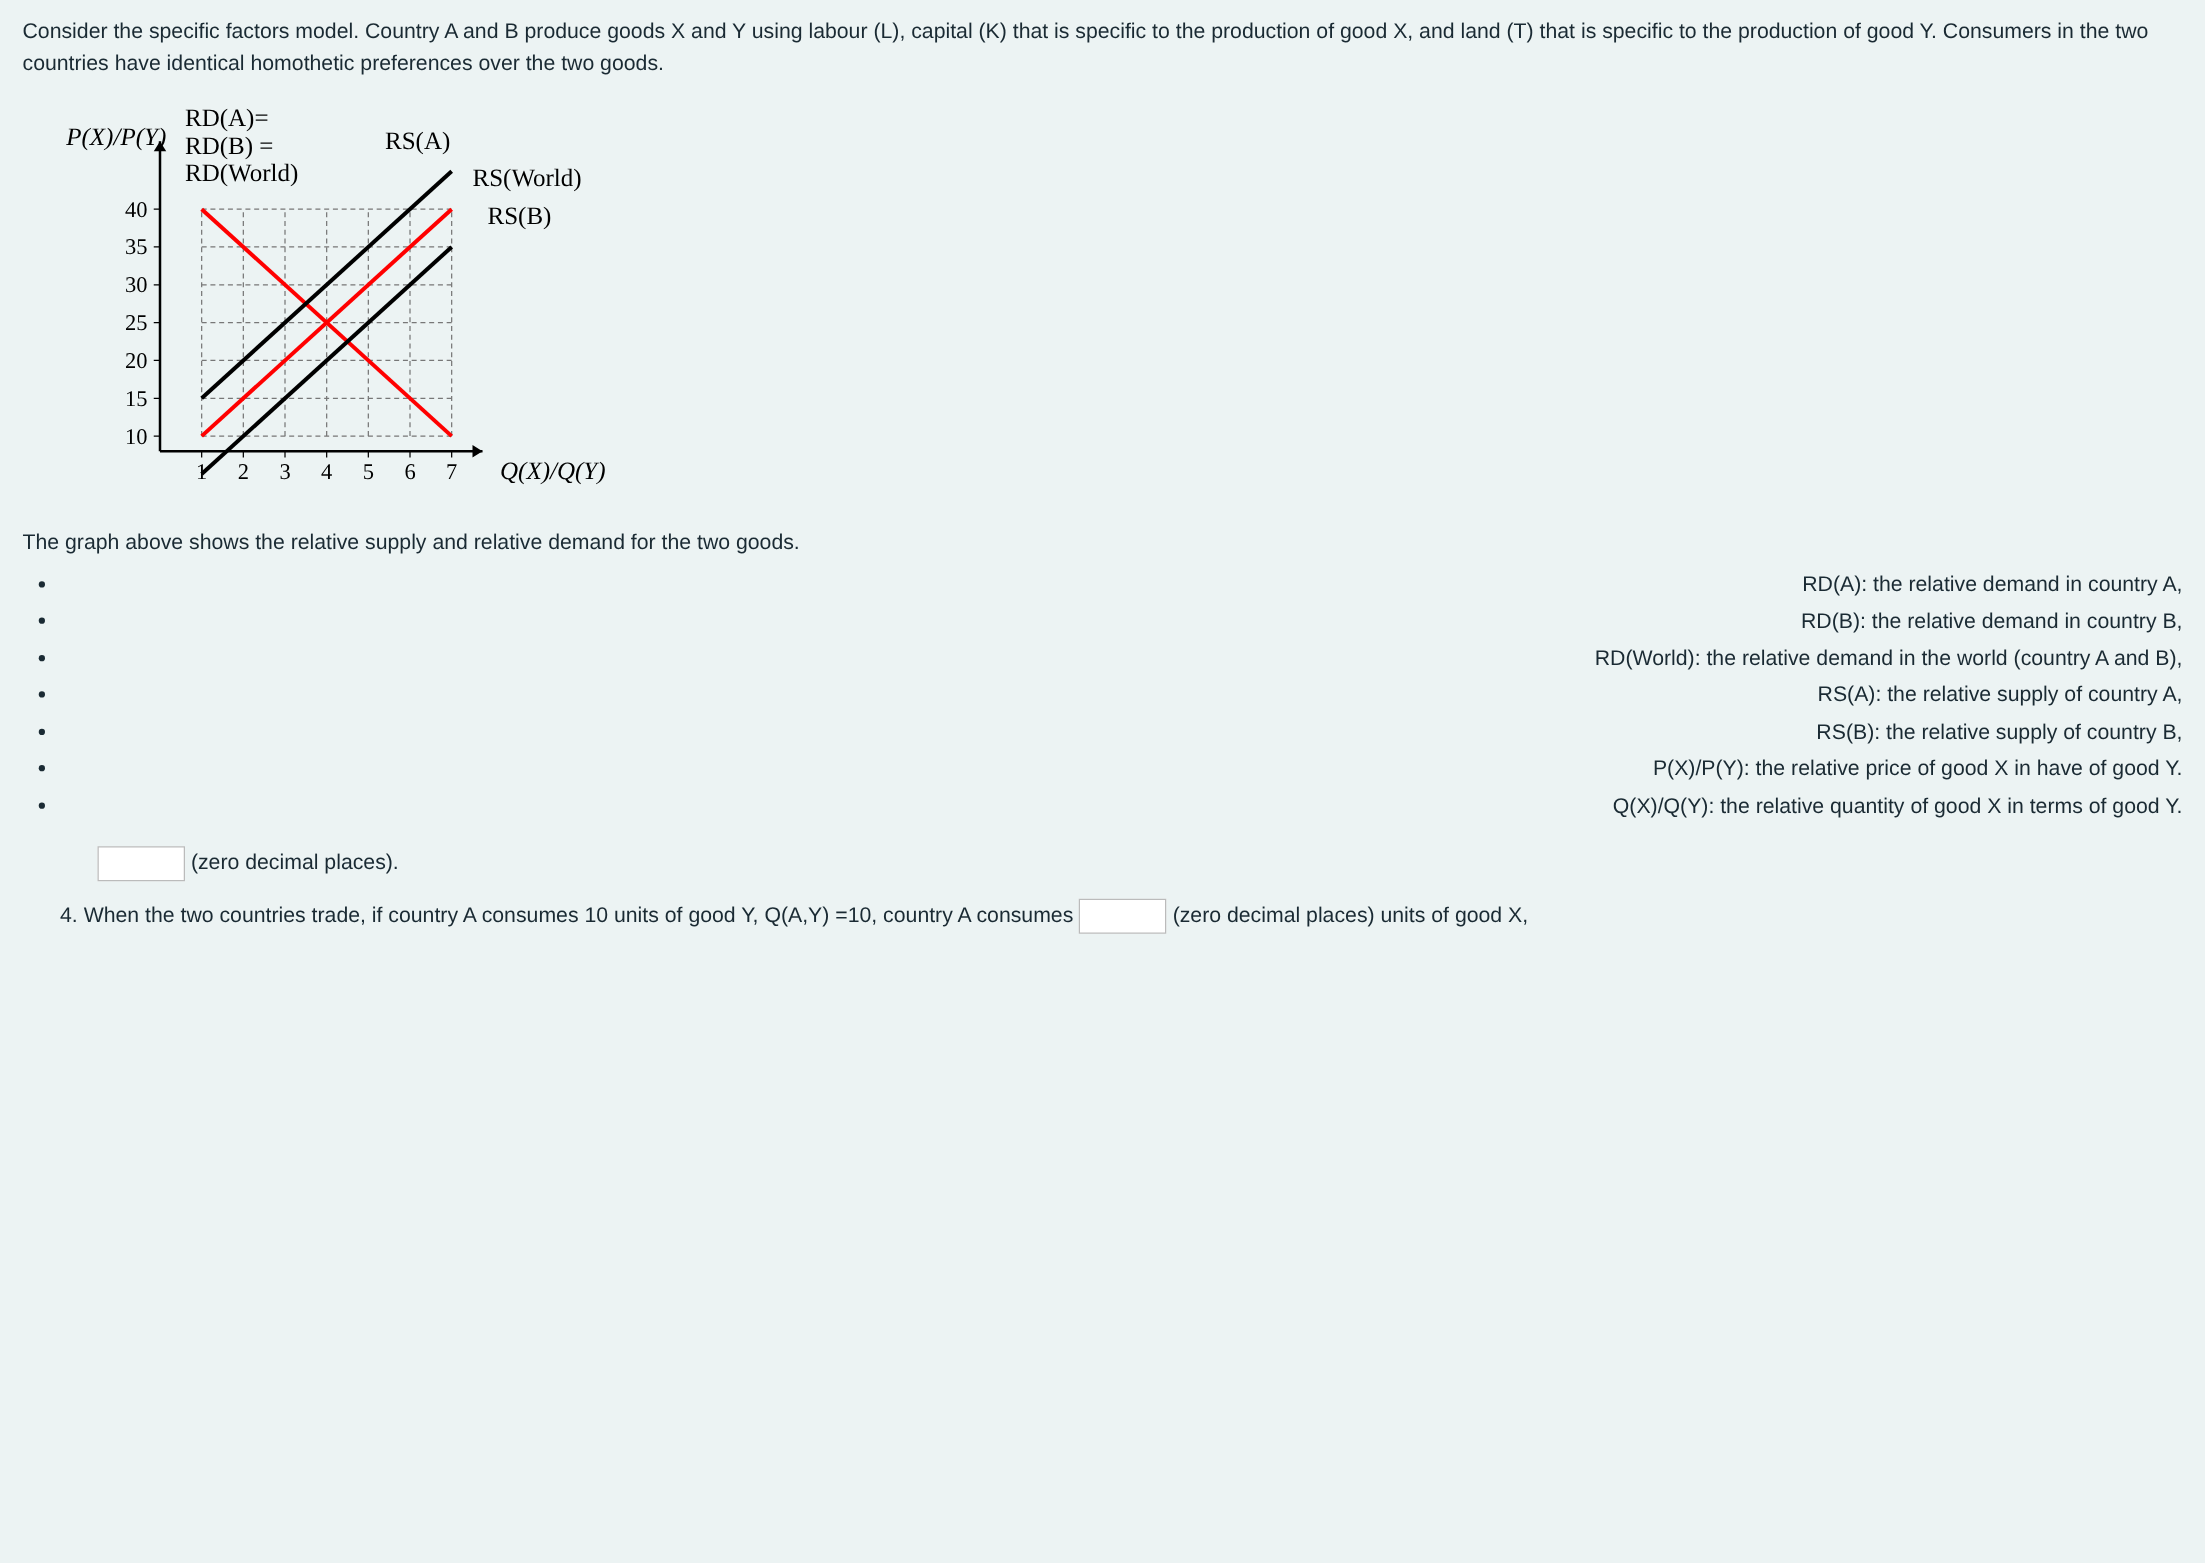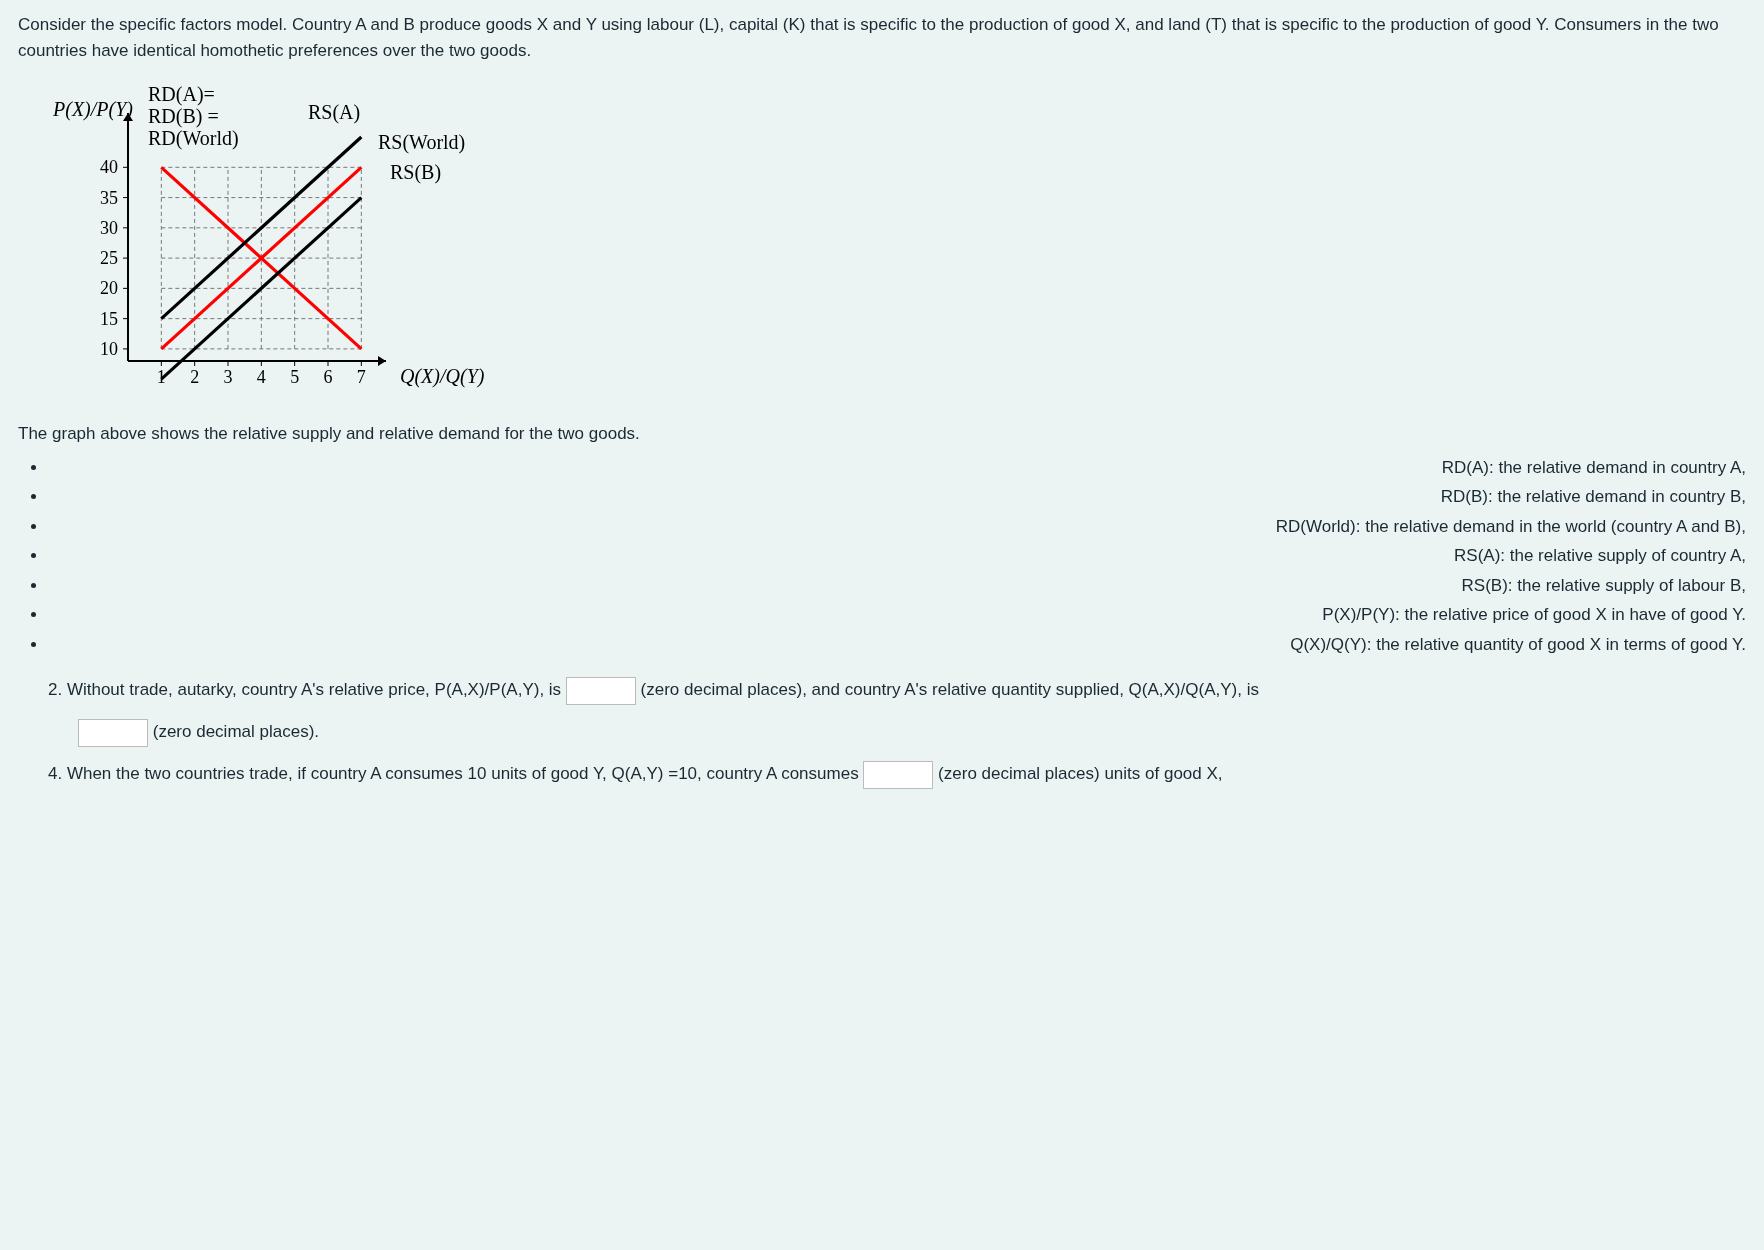--- a/index.html
+++ b/index.html
@@ -102,33 +102,28 @@
     </svg>
 </div>
 
 <div>The graph above shows the relative supply and relative demand for the two goods.</div>
 
 <ul class="defs">
   <li>RD(A): the relative demand in country A,</li>
   <li>RD(B): the relative demand in country B,</li>
   <li>RD(World): the relative demand in the world (country A and B),</li>
   <li>RS(A): the relative supply of country A,</li>
-  <li>RS(B): the relative supply of labour B,</li>
+  <li>RS(B): the relative supply of country B,</li>
   <li>P(X)/P(Y): the relative price of good X in have of good Y.</li>
   <li>Q(X)/Q(Y): the relative quantity of good X in terms of good Y.</li>
 </ul>
 
 <div class="qblock">
 
 
-  <div class="qline">
-    <span>2. Without trade, autarky, country A's relative price, P(A,X)/P(A,Y), is</span>
-    <input class="ans" type="text" style="">
-    <span>(zero decimal places), and country A's relative quantity supplied, Q(A,X)/Q(A,Y), is</span>
-  </div>
   <div class="subline">
     <input class="ans" type="text" style="">
     <span>(zero decimal places).</span>
   </div>
 
 
   <div class="qline">
     <span>4. When the two countries trade, if country A consumes 10 units of good Y, Q(A,Y) =10, country A consumes</span>
     <input class="ans" type="text" style="">
     <span>(zero decimal places) units of good X,</span>

